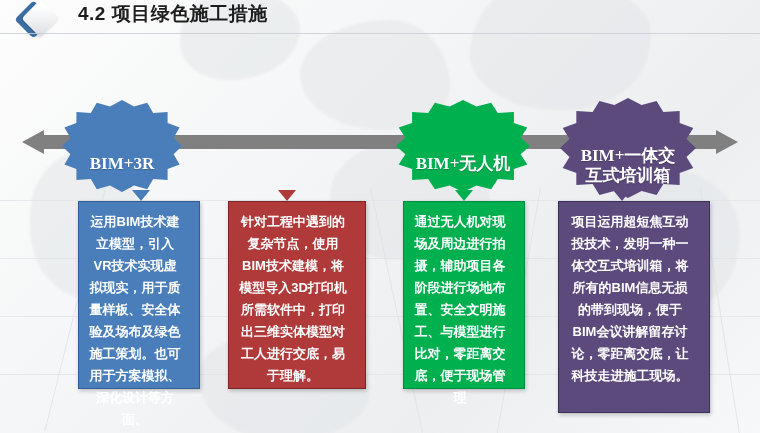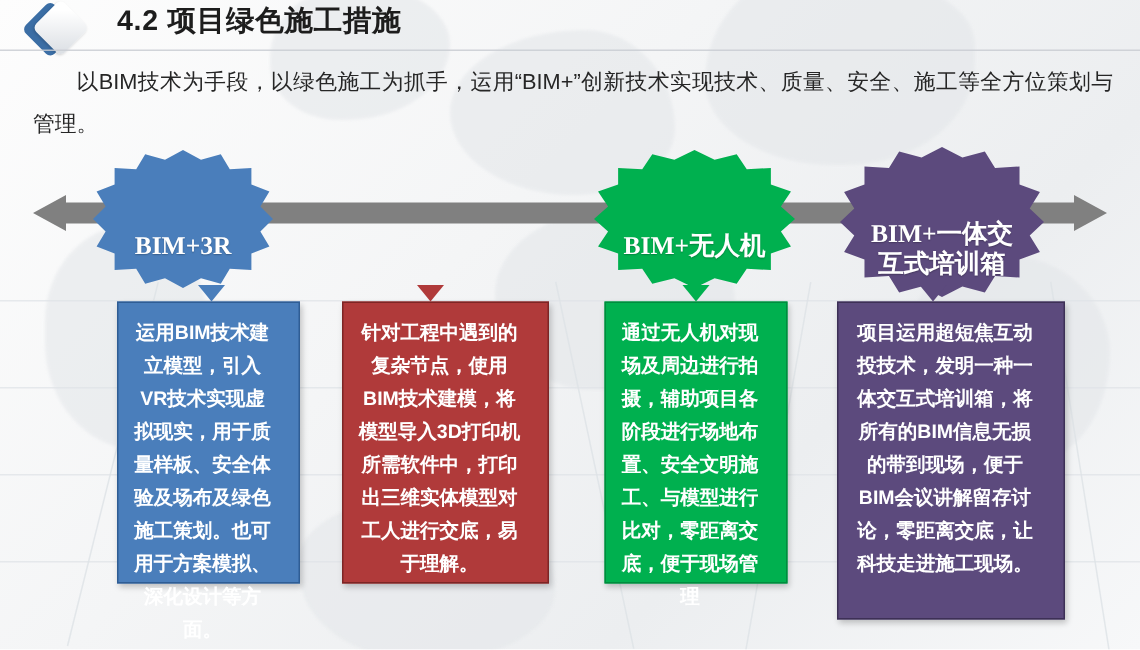--- a/index.html
+++ b/index.html
@@ -196,21 +196,20 @@
 
   <div class="header">
     <div class="logo-diamond">
       <div class="dia back"></div>
       <div class="dia front"></div>
     </div>
     <div class="page-title">4.2 项目绿色施工措施</div>
     <div class="header-rule"></div>
   </div>
 
-  <div class="intro">以BIM技术为手段，以绿色施工为抓手，运用“BIM+”创新技术实现技术、质量、安全、施工等全方位策划与管理。</div>
 
   <div class="arrow-bar">
     <svg width="716" height="24" viewBox="0 0 716 24" xmlns="http://www.w3.org/2000/svg">
       <polygon points="0,12 22,0 22,5 694,5 694,0 716,12 694,24 694,19 22,19 22,24" fill="#808080"></polygon>
     </svg>
   </div>
 
   <div class="node" style="left:62px;top:100px;width:120px;height:92px;background:#4a7ebb;font-size:17px;">
     <span class="node-label">BIM+3R</span>
   </div>

